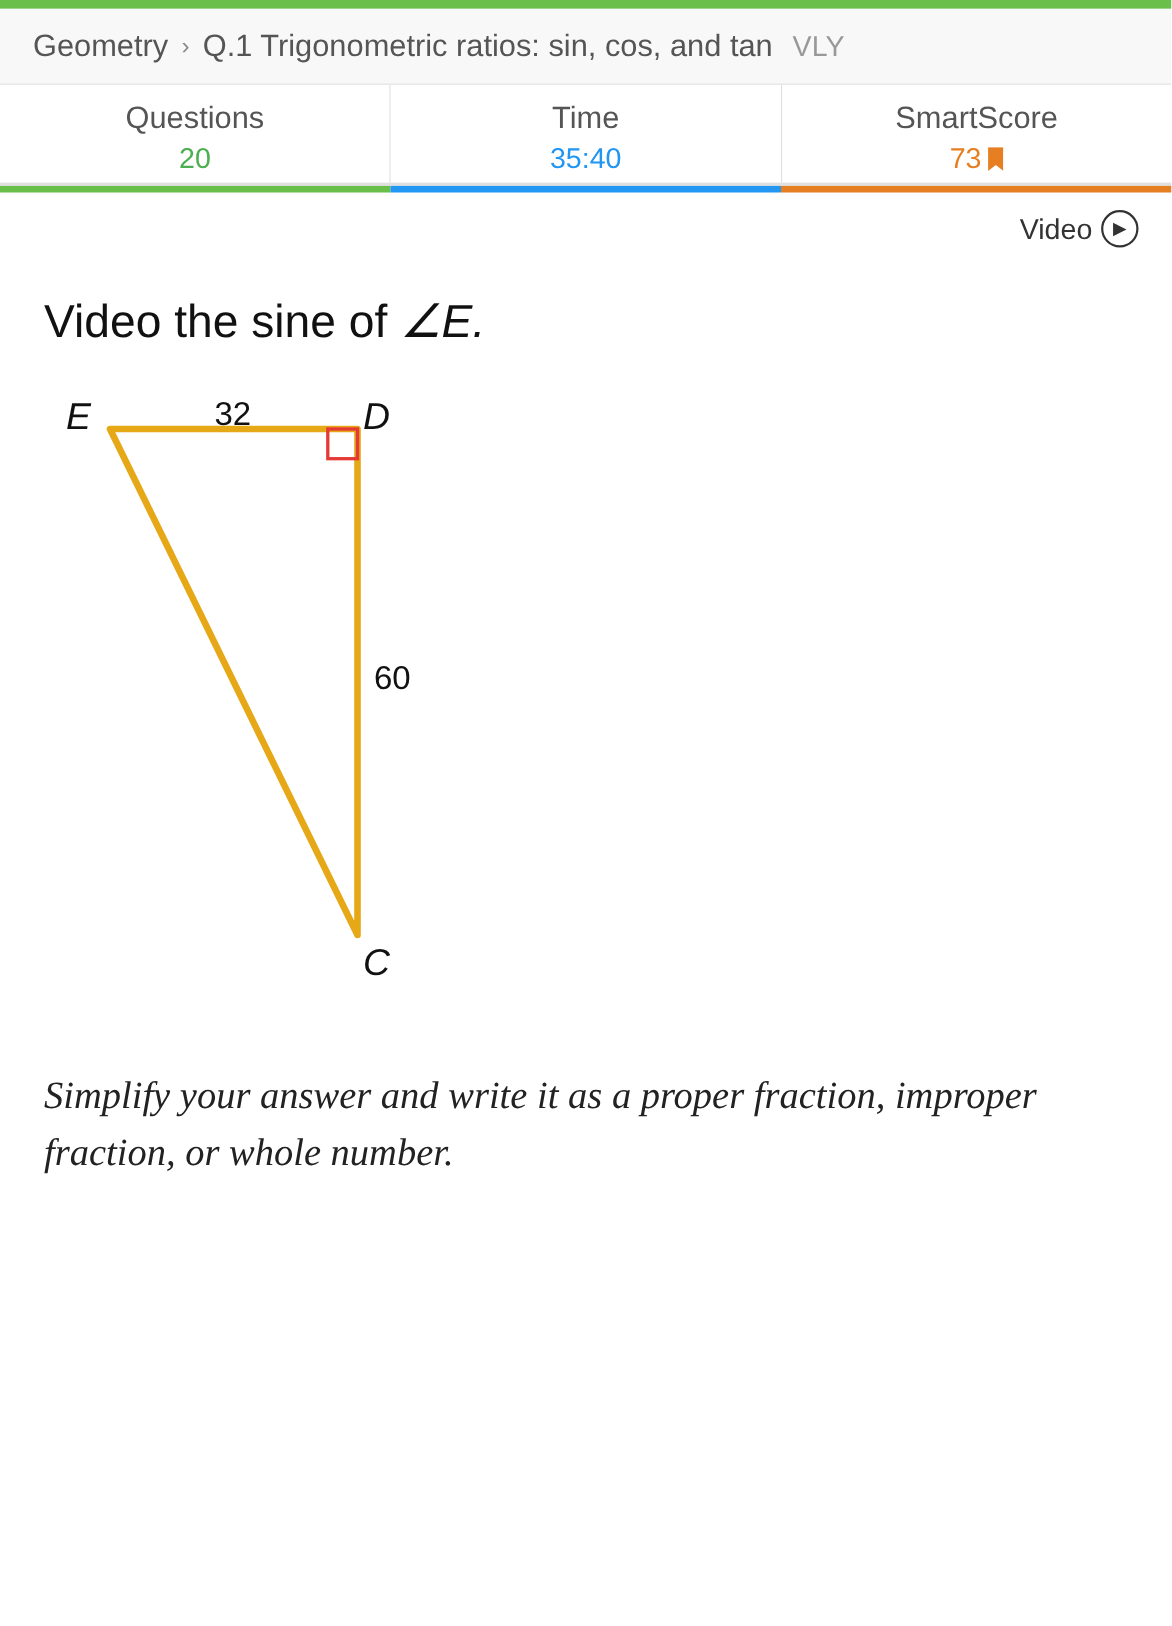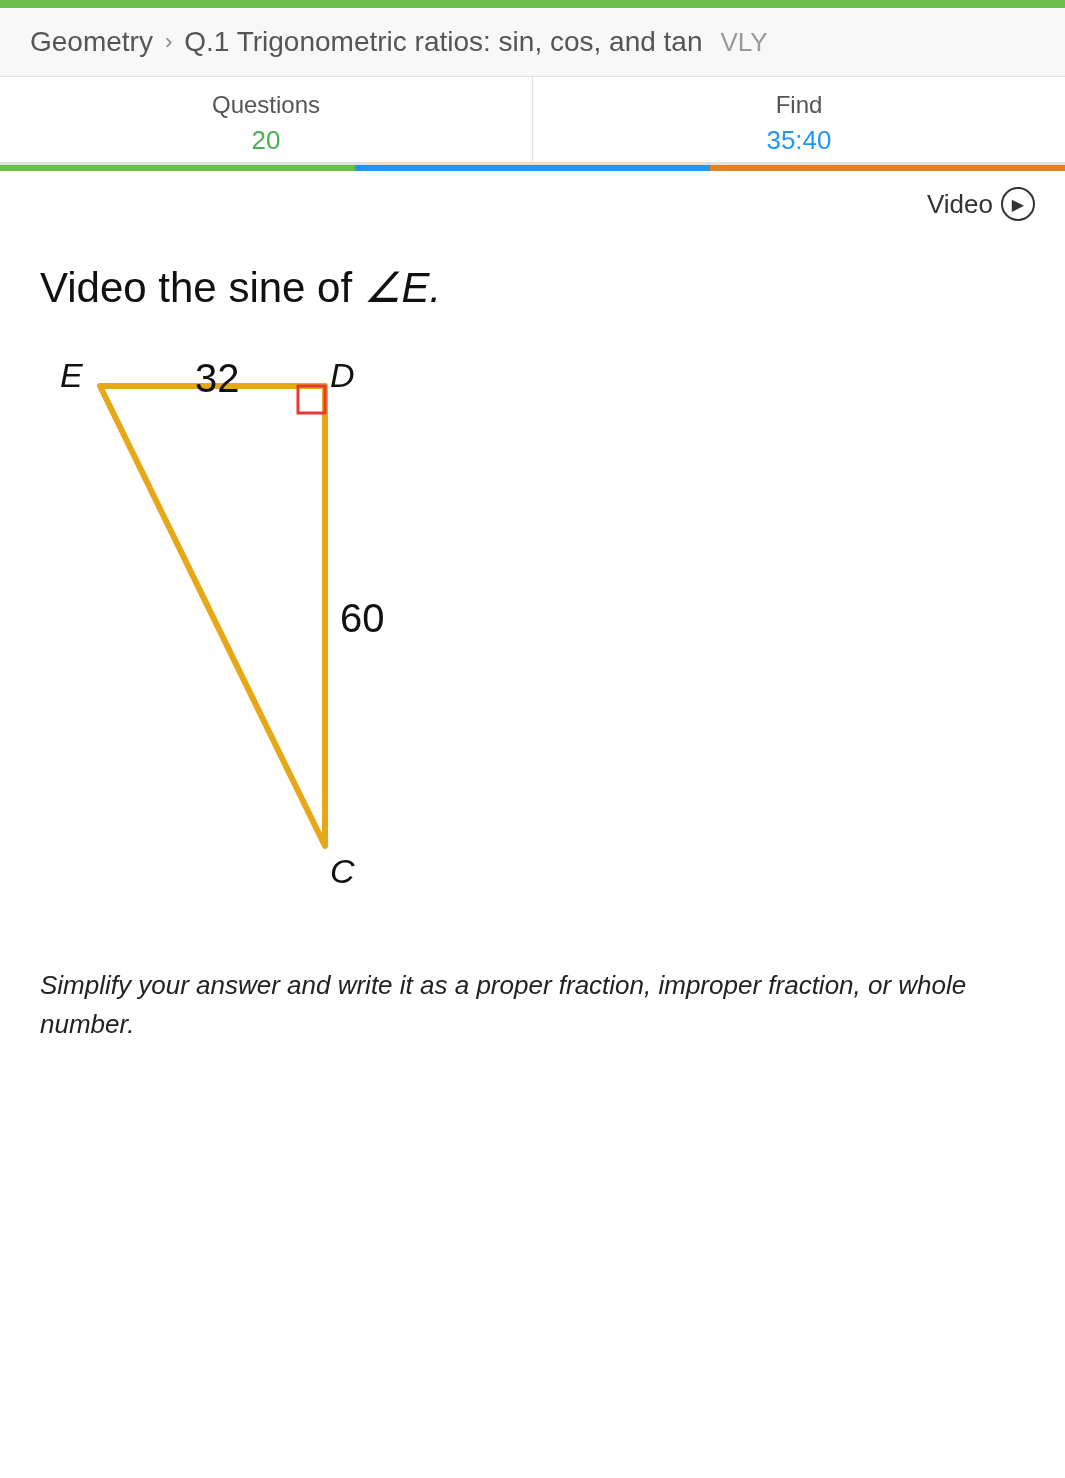--- a/index.html
+++ b/index.html
@@ -53,21 +53,21 @@
     .stat-cell {
       flex: 1;
       display: flex;
       flex-direction: column;
       align-items: center;
       padding: 14px 10px 6px;
       border-right: 1px solid #e0e0e0;
     }
     .stat-cell:last-child { border-right: none; }
     .stat-label {
-      font-size: 24px;
+      font-size: 28px;
       color: #555;
       margin-bottom: 6px;
     }
     .stat-value {
       font-size: 26px;
       font-weight: 500;
     }
     .stat-value.green { color: #4caf50; }
     .stat-value.blue  { color: #2196f3; }
     .stat-value.orange{ color: #e67e22; display: flex; align-items: center; gap: 6px; }
@@ -136,24 +136,25 @@
     
     .diagram-area {
       position: relative;
       width: 420px;
       height: 560px;
       margin-bottom: 50px;
     }
 
     
     .instruction-text {
-      font-size: 26px;
+      font-size: 35px;
       font-style: italic;
       color: #222;
       line-height: 1.5;
+      font-family: Liberation Serif, serif;
     }
 
     
     .answer-row {
       display: flex;
       align-items: center;
       gap: 20px;
       margin-left: 20px;
     }
     .answer-label {
@@ -174,21 +175,21 @@
     .vertex-label {
       position: absolute;
       font-size: 34px;
       font-style: italic;
       color: #111;
       font-weight: 400;
     }
     
     .side-label {
       position: absolute;
-      font-size: 40px;
+      font-size: 30px;
       color: #111;
     }
   </style>
 </head>
 <body>
 
 <div class="top-bar"></div>
 
 <div class="breadcrumb">
   <span class="breadcrumb-subject">Geometry</span>
@@ -196,22 +197,29 @@
   <span class="breadcrumb-question">Q.1 Trigonometric ratios: sin, cos, and tan</span>
   <span class="breadcrumb-vly">VLY</span>
 </div>
 
 <div class="stats-row">
   <div class="stat-cell">
     <span class="stat-label">Questions</span>
     <span class="stat-value green">20</span>
   </div>
   <div class="stat-cell">
-    <span class="stat-label">Find</span>
+    <span class="stat-label">Time</span>
     <span class="stat-value blue">35:40</span>
+  </div>
+  <div class="stat-cell">
+    <span class="stat-label">SmartScore</span>
+    <span class="stat-value orange">
+      <span>73</span>
+      <span class="bookmark-icon"></span>
+    </span>
   </div>
 </div>
 
 <div class="progress-bars">
   <div class="pb-green"></div>
   <div class="pb-blue"></div>
   <div class="pb-orange"></div>
 </div>
 
 <div class="video-row">

